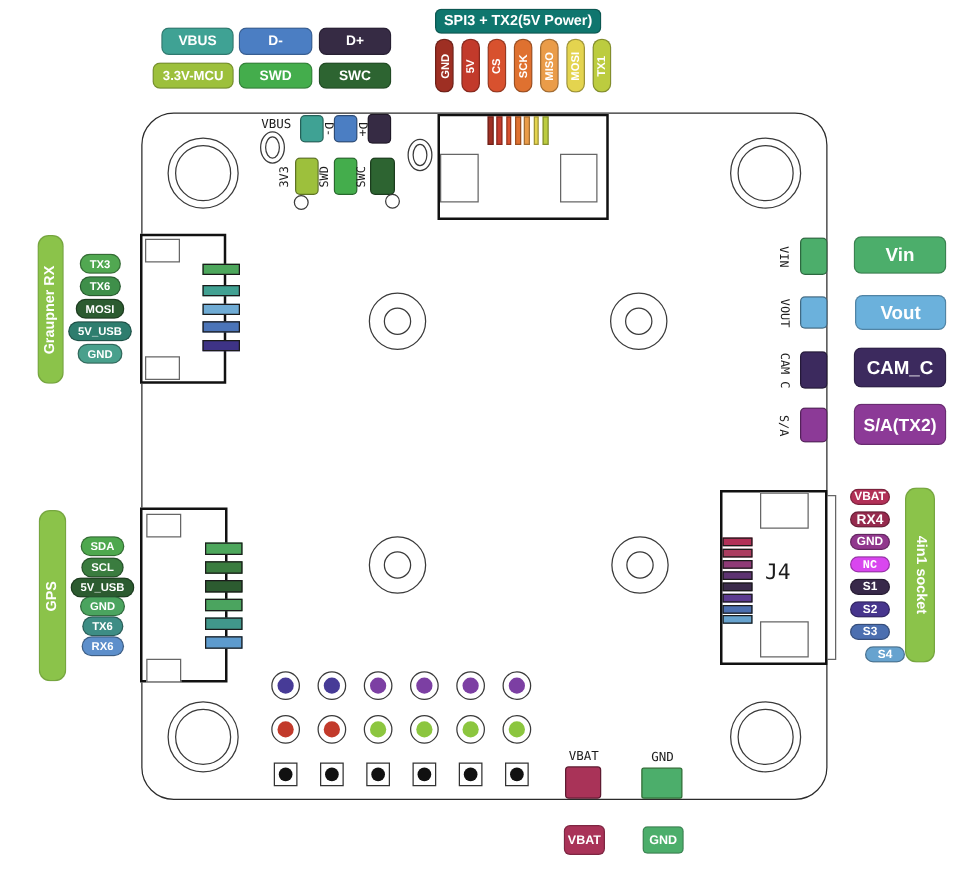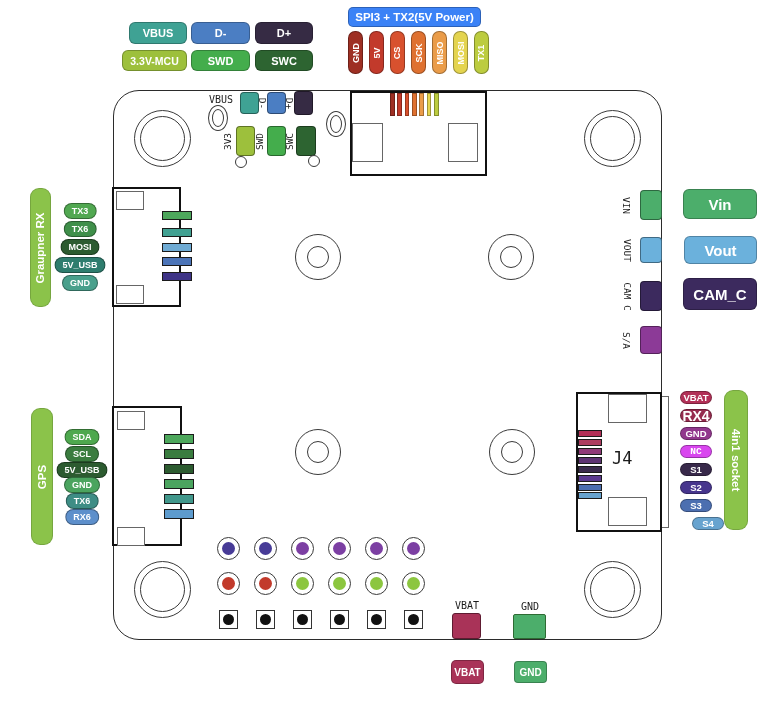--- a/index.html
+++ b/index.html
@@ -29,21 +29,21 @@
            color:#fff;font-weight:bold;font-size:15px;border:1px solid rgba(0,0,0,.25)}
   .wire{border:1px solid #1b1b1b}
   .pad{border:1px solid rgba(0,0,0,.4);border-radius:4px}
   .lbl{font-size:10px}
 </style>
 </head>
 <body>
 
 <div id="stage">
 
-  <div class="abs badge" style="left: 348px; top: 7px; width: 133px; height: 20px; font-size: 11.5px; border-radius: 5px; background: #3b82f6;">SPI3 + TX2(5V Power)</div>
+  <div class="abs badge" style="left: 348px; top: 7px; width: 133px; height: 20px; font-size: 11.5px; border-radius: 5px; background: #0f766e;">SPI3 + TX2(5V Power)</div>
 
   <div class="abs board" style="left:113px;top:90px;width:549px;height:550px"></div>
 
   <div class="abs hole" style="left:134px;top:110px;width:57px;height:57px"></div>
   <div class="abs hole" style="left:140px;top:116px;width:45px;height:45px"></div>
   <div class="abs hole" style="left:584px;top:110px;width:57px;height:57px"></div>
   <div class="abs hole" style="left:590px;top:116px;width:45px;height:45px"></div>
   <div class="abs hole" style="left:134px;top:561px;width:57px;height:57px"></div>
   <div class="abs hole" style="left:140px;top:567px;width:45px;height:45px"></div>
   <div class="abs hole" style="left:584px;top:561px;width:57px;height:57px"></div>
@@ -121,20 +121,21 @@
     </div>
   <div class="abs pad" style="left: 640px; top: 281px; width: 22px; height: 30px; background: rgb(60, 42, 94);"></div>
   <div class="abs rot" style="left:620px;top:326px;width:14px;height:28px">
     <span class="mono rp90" style="font-size:9.5px">S/A</span>
     </div>
   <div class="abs pad" style="left: 640px; top: 326px; width: 22px; height: 28px; background: rgb(140, 58, 151);"></div>
 
   <div class="abs rlegend" style="left: 683px; top: 189px; width: 74px; height: 30px; background: rgb(76, 174, 107);">Vin</div>
   <div class="abs rlegend" style="left: 684px; top: 236px; width: 73px; height: 28px; background: rgb(107, 177, 220);">Vout</div>
   <div class="abs rlegend" style="left: 683px; top: 278px; width: 74px; height: 32px; background: rgb(60, 42, 94);">CAM_C</div>
+  <div class="abs rlegend" style="left: 683px; top: 323px; width: 74px; height: 33px; font-size: 14px; background: rgb(140, 58, 151);">S/A(TX2)</div>
 
   <div class="abs sq" style="left:660px;top:396px;width:9px;height:132px"></div>
   <div class="abs conn" style="left:576px;top:392px;width:86px;height:140px"></div>
   <div class="abs sq" style="left:608px;top:394px;width:39px;height:29px"></div>
   <div class="abs sq" style="left:608px;top:497px;width:39px;height:29px"></div>
   <div class="abs mono" style="left:612px;top:448px;font-size:17px">J4</div>
 
   <div class="abs rot greenbox" style="left: 724px; top: 390px; width: 24px; height: 140px; background: rgb(139, 195, 74);">
     <span class="rp90">4in1 socket</span>
     </div>
@@ -205,21 +206,21 @@
     <div class="abs wire" style="left: 164px; top: 509px; width: 30px; height: 10px; background: rgb(93, 155, 206);"></div>
     <div class="abs wire" style="left: 578px; top: 430px; width: 24px; height: 7px; background: rgb(178, 48, 87);"></div>
     <div class="abs wire" style="left: 578px; top: 439px; width: 24px; height: 7px; background: rgb(172, 60, 96);"></div>
     <div class="abs wire" style="left: 578px; top: 448px; width: 24px; height: 7px; background: rgb(143, 58, 119);"></div>
     <div class="abs wire" style="left: 578px; top: 457px; width: 24px; height: 7px; background: rgb(94, 51, 114);"></div>
     <div class="abs wire" style="left: 578px; top: 466px; width: 24px; height: 7px; background: rgb(59, 43, 76);"></div>
     <div class="abs wire" style="left: 578px; top: 475px; width: 24px; height: 7px; background: rgb(92, 58, 144);"></div>
     <div class="abs wire" style="left: 578px; top: 484px; width: 24px; height: 7px; background: rgb(76, 111, 176);"></div>
     <div class="abs wire" style="left: 578px; top: 492px; width: 24px; height: 7px; background: rgb(103, 163, 207);"></div>
     <div class="abs vpill" style="left: 680px; top: 391px; width: 32px; height: 13px; border-radius: 7px; font-size: 9.5px; background: rgb(178, 48, 87);">VBAT</div>
-    <div class="abs vpill" style="left: 680px; top: 409px; width: 32px; height: 13px; border-radius: 7px; font-size: 14px; background: rgb(150, 43, 78);">RX4</div>
+    <div class="abs vpill" style="left: 680px; top: 409px; width: 32px; height: 13px; border-radius: 7px; font-size: 11px; background: rgb(150, 43, 78);">RX4</div>
     <div class="abs vpill" style="left: 680px; top: 427px; width: 32px; height: 13px; border-radius: 7px; font-size: 9.5px; background: rgb(145, 55, 141);">GND</div>
     <div class="abs vpill" style="left: 680px; top: 445px; width: 32px; height: 13px; border-radius: 7px; font-size: 9.5px; background: #d946ef; font-family: Liberation Mono, monospace;">NC</div>
     <div class="abs vpill" style="left: 680px; top: 463px; width: 32px; height: 13px; border-radius: 7px; font-size: 9.5px; background: rgb(56, 41, 74);">S1</div>
     <div class="abs vpill" style="left: 680px; top: 481px; width: 32px; height: 13px; border-radius: 7px; font-size: 9.5px; background: rgb(71, 53, 141);">S2</div>
     <div class="abs vpill" style="left: 680px; top: 499px; width: 32px; height: 13px; border-radius: 7px; font-size: 9.5px; background: rgb(76, 111, 176);">S3</div>
     <div class="abs vpill" style="left: 680px; top: 517px; width: 32px; height: 13px; border-radius: 7px; font-size: 9.5px; background: rgb(103, 163, 207); margin-left: 12px;">S4</div>
     <div class="abs hole" style="left: 216.5px; top: 536.5px; width: 23px; height: 23px; border-width: 1.3px;"></div>
     <div class="abs " style="left: 221.5px; top: 541.5px; width: 13px; height: 13px; border-radius: 50%; background: rgb(71, 59, 151);"></div>
     <div class="abs hole" style="left: 216.5px; top: 571.5px; width: 23px; height: 23px; border-width: 1.3px;"></div>
     <div class="abs " style="left: 221.5px; top: 576.5px; width: 13px; height: 13px; border-radius: 50%; background: rgb(194, 58, 43);"></div>

